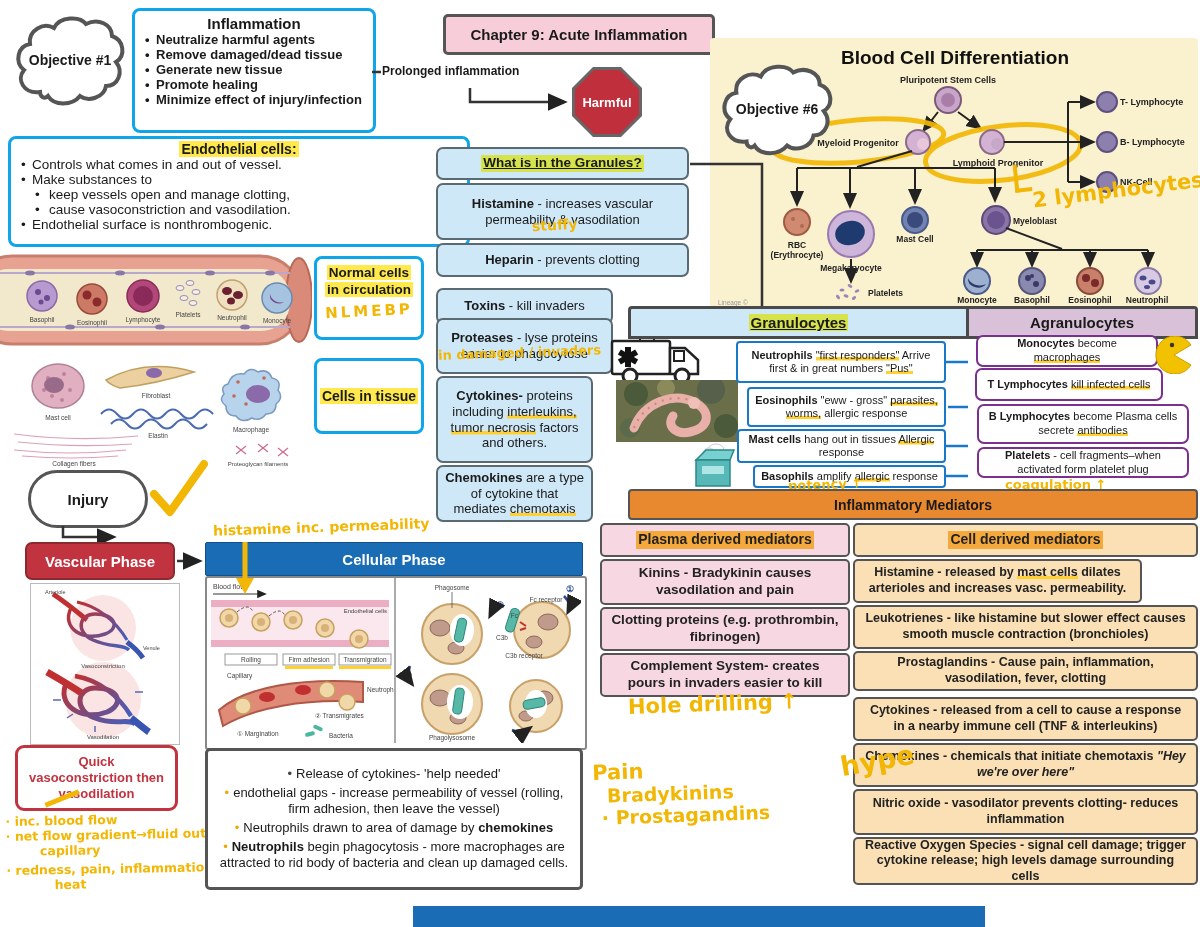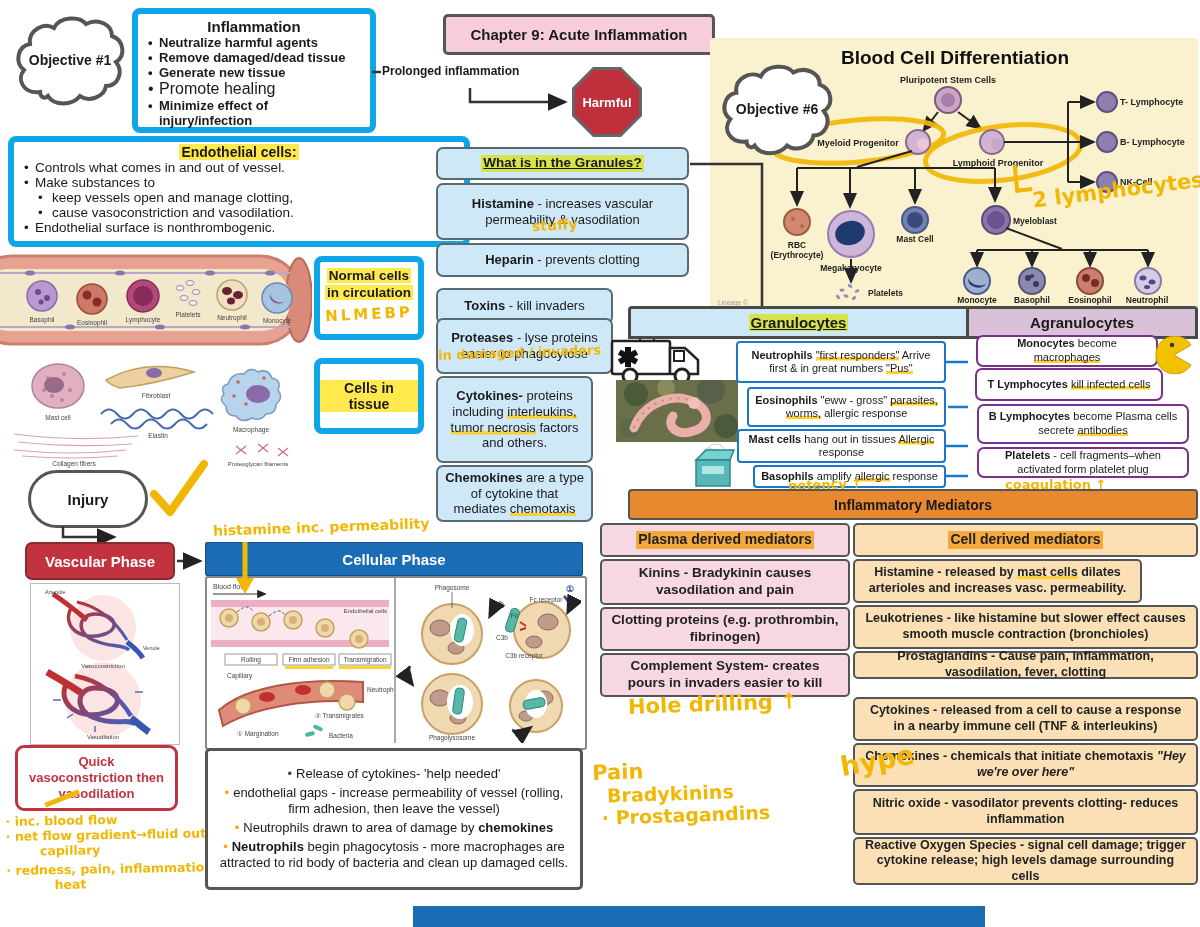--- a/index.html
+++ b/index.html
@@ -1,19 +1,19 @@
 <!DOCTYPE html>
 <html><head>
 <meta charset="utf-8">
 <style>
   html,body{margin:0;padding:0;background:#fff;}
   #canvas{position:relative;width:1200px;height:927px;background:#fff;overflow:hidden;
           font-family:"Liberation Sans","DejaVu Sans",sans-serif;color:#1a1a1a;}
   .abs{position:absolute;}
-  .box{background:#fff;border:6px solid #0ea5e9;border-radius:8px;box-sizing:border-box;}
+  .box{background:#fff;border:3px solid #0ea5e9;border-radius:8px;box-sizing:border-box;}
   .bluebox{background:#cfe8f8;border:2.5px solid #5a6a72;border-radius:7px;box-sizing:border-box;
            display:flex;align-items:center;justify-content:center;text-align:center;padding:3px 6px;
            font-size:13px;line-height:1.22;}
   .granitem{background:#fff;border:2.5px solid #1a78c8;border-radius:4px;box-sizing:border-box;
            display:flex;align-items:center;justify-content:center;text-align:center;padding:1px 4px;
            font-size:11px;line-height:1.2;}
   .agranitem{background:#fff;border:2.5px solid #7b2f8e;border-radius:7px;box-sizing:border-box;
            display:flex;align-items:center;justify-content:center;text-align:center;padding:1px 5px;
            font-size:11px;line-height:1.25;}
   .pinkitem{background:#f7d7e2;border:2.5px solid #555;border-radius:5px;box-sizing:border-box;
@@ -61,21 +61,21 @@
       <path d="M30,80 C14,82 6,68 14,58 C4,50 8,34 20,32 C18,18 34,10 44,16 C50,4 70,4 76,12 C88,6 102,12 102,24 C114,28 116,44 106,50 C114,60 108,74 96,74 C94,86 78,90 70,84 C62,94 44,94 38,84 C34,88 30,84 30,80 Z" fill="#fff" stroke="#555" stroke-width="4"></path>
     </svg>
     <div class="cloudtxt">Objective #1</div>
   </div>
 
   <div class="abs box" style="left:132px;top:8px;width:244px;height:125px;padding:4px 8px">
     <div style="text-align:center;font-weight:bold;font-size:15px">Inflammation</div>
     <div class="bullet" style="font-size:13px;font-weight:bold">Neutralize harmful agents</div>
     <div class="bullet" style="font-size:13px;font-weight:bold">Remove damaged/dead tissue</div>
     <div class="bullet" style="font-size:13px;font-weight:bold">Generate new tissue</div>
-    <div class="bullet" style="font-size:16px;font-weight:normal">Promote healing</div>
+    <div class="bullet" style="font-size:13px;font-weight:bold">Promote healing</div>
     <div class="bullet" style="font-size:13px;font-weight:bold">Minimize effect of injury/infection</div>
   </div>
 
   <div class="abs" style="left:382px;top:64px;font-size:12px;font-weight:bold">Prolonged inflammation</div>
   <svg class="abs" style="left:372px;top:66px" width="210" height="45">
     <line x1="0" y1="6" x2="9" y2="6" stroke="#333" stroke-width="2.5"></line>
     <polyline points="98,22 98,36 192,36" fill="none" stroke="#333" stroke-width="2.5" marker-end="url(#arr)"></polyline>
   </svg>
 
   <div class="abs hdr" style="left:443px;top:14px;width:272px;height:41px;background:#f7cdd9;border:3px solid #555;border-radius:5px;font-size:15px">Chapter 9: Acute Inflammation</div>
@@ -413,21 +413,21 @@
 
   <div class="abs orangeitem hdr" style="left:853px;top:523px;width:345px;height:34px;font-size:14px">
     <span class="hl-o">Cell derived mediators</span>
   </div>
   <div class="abs orangeitem" style="left:853px;top:559px;width:289px;height:44px">
       <span><span>Histamine - released by </span><span class="seg-u">mast cells</span><span> dilates arterioles and increases vasc. permeability.</span></span>
     </div>
   <div class="abs orangeitem" style="left:853px;top:605px;width:345px;height:44px">
       <span><span>Leukotrienes - like histamine but slower effect causes smooth muscle contraction (bronchioles)</span></span>
     </div>
-  <div class="abs orangeitem" style="left:853px;top:651px;width:345px;height:28px">
+  <div class="abs orangeitem" style="left:853px;top:651px;width:345px;height:40px">
       <span><span>Prostaglandins - Cause pain, inflammation, vasodilation, fever, clotting</span></span>
     </div>
   <div class="abs orangeitem" style="left:853px;top:697px;width:345px;height:44px">
       <span><span>Cytokines - released from a cell to cause a response in a nearby immune cell (TNF &amp; interleukins)</span></span>
     </div>
   <div class="abs orangeitem" style="left:853px;top:743px;width:345px;height:44px">
       <span><span>Chemokines - chemicals that initiate chemotaxis </span><span class="seg-i">"Hey we're over here"</span></span>
     </div>
   <div class="abs orangeitem" style="left:853px;top:789px;width:345px;height:46px">
       <span><span>Nitric oxide - vasodilator prevents clotting- reduces inflammation</span></span>

